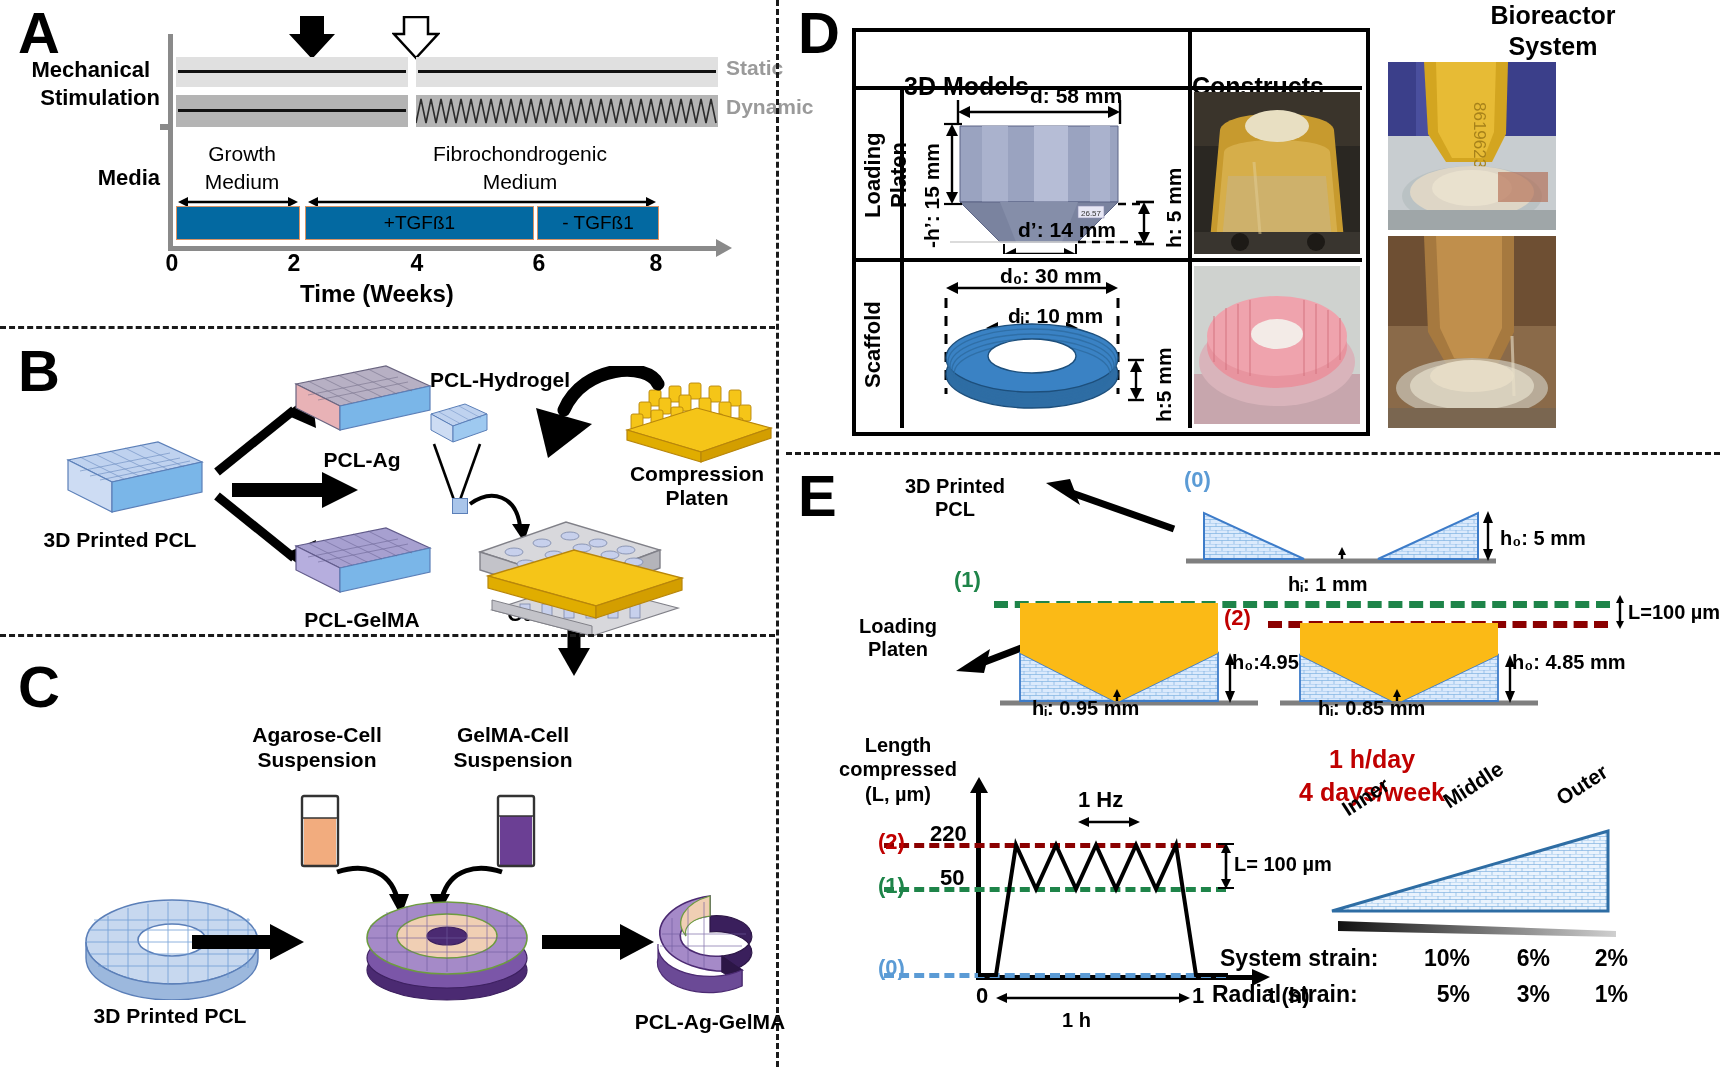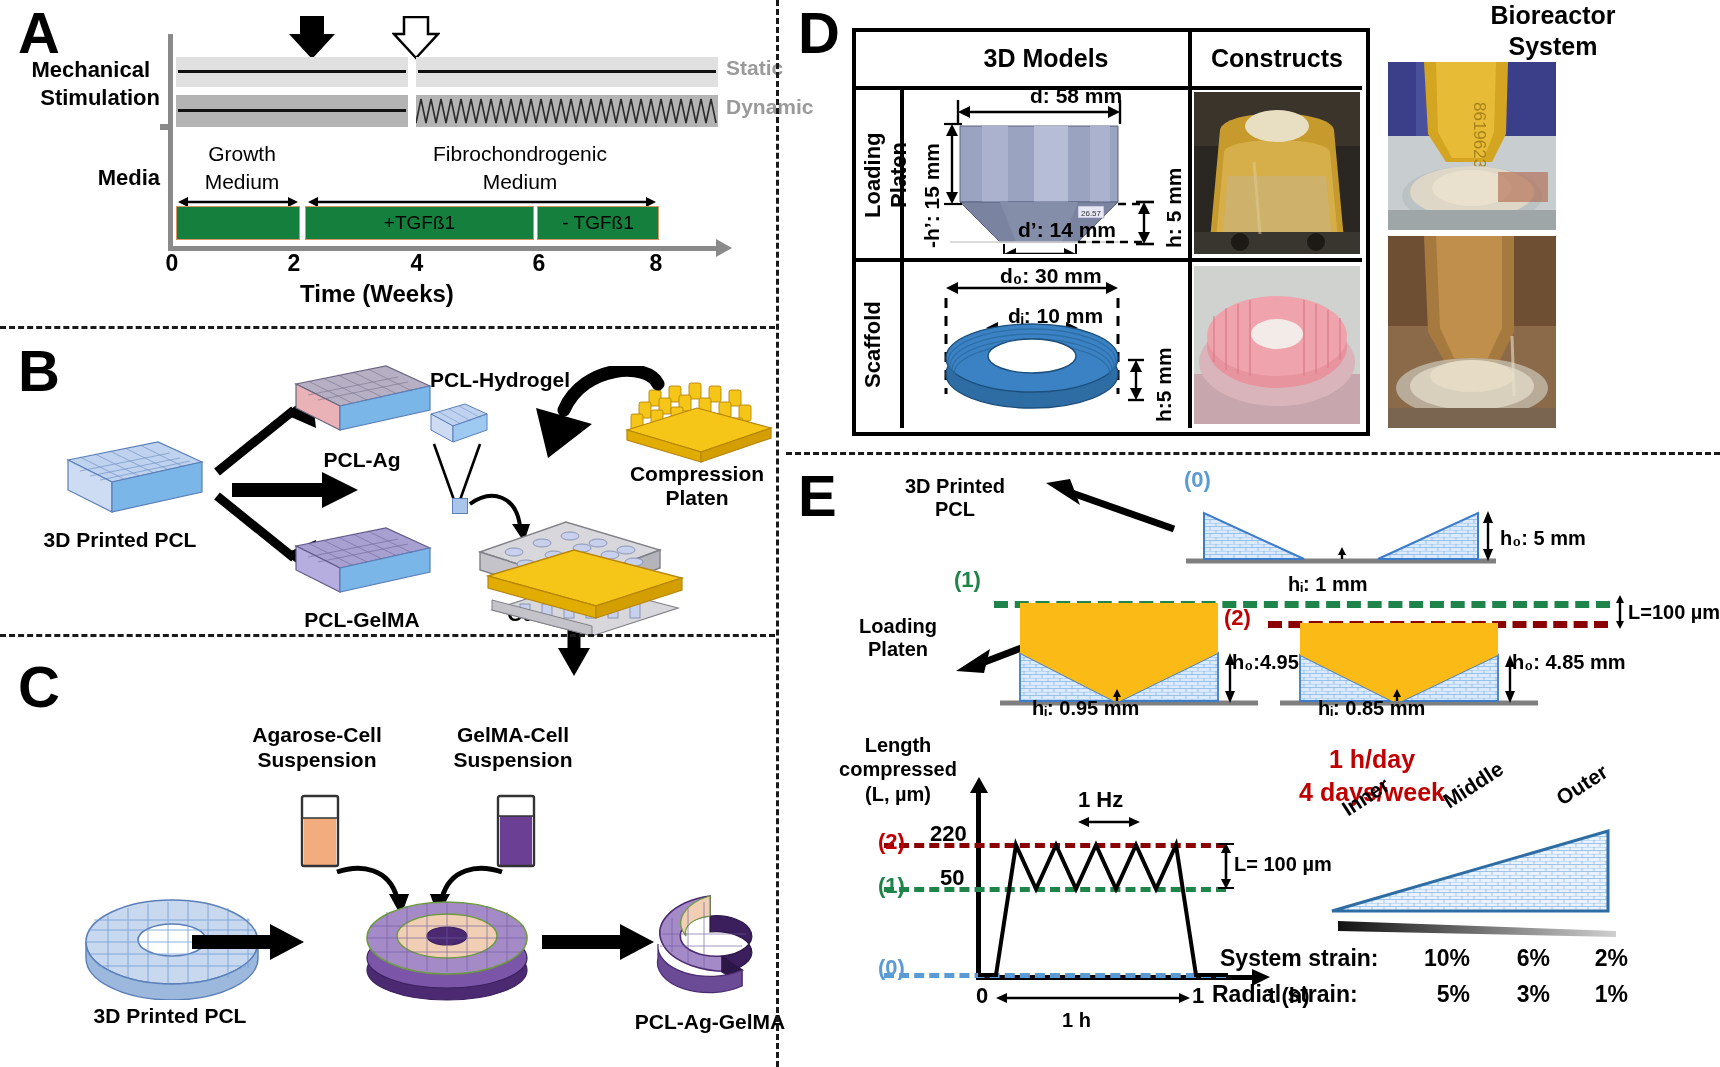--- a/index.html
+++ b/index.html
@@ -12,34 +12,34 @@
 
   
   #panelA{left:0;top:0;width:780px;height:318px;}
   .axisV{position:absolute;background:#8a8a8a;width:5px;}
   .axisH{position:absolute;background:#8a8a8a;height:5px;}
   .staticBar{position:absolute;background:#e0e0e0;}
   .dynBar{position:absolute;background:#b4b4b4;}
   .flatline{position:absolute;background:#111;height:3px;}
   .sidelab{font-weight:bold;font-size:22px;line-height:1.15;text-align:right;}
   .greylab{color:#9a9a9a;font-weight:bold;font-size:21px;}
-  .mediaBox{position:absolute;background:#15803d;border:1px solid #d89365;
+  .mediaBox{position:absolute;background:#0369a1;border:1px solid #d89365;
             display:flex;align-items:center;justify-content:center;
             font-size:19px;font-weight:normal;color:#000;}
   .mlabel{position:absolute;font-size:21px;text-align:center;line-height:1.12;}
   .tick{position:absolute;font-weight:bold;font-size:23px;text-align:center;}
   .axtitle{position:absolute;font-weight:bold;font-size:24px;}
 
   
   .lab{position:absolute;font-weight:bold;font-size:21px;line-height:1.15;text-align:center;}
 
   
   #panelD{left:790px;top:0;width:930px;height:450px;}
   .dtable{position:absolute;border:4px solid #000;background:#fff;}
-  .dhdr{position:absolute;font-weight:bold;font-size:25px;text-align:center;}
+  .dhdr{position:absolute;font-weight:bold;font-size:25px;text-align:left;margin-top:28px;}
   .rowlab{position:absolute;font-weight:bold;font-size:22px;
           writing-mode:vertical-rl;transform:rotate(180deg);
           text-align:center;}
   .photo{position:absolute;overflow:hidden;}
   .dimlab{position:absolute;font-weight:bold;font-size:21px;white-space:nowrap;}
   .dimlabV{position:absolute;font-weight:bold;font-size:21px;white-space:nowrap;
            writing-mode:vertical-rl;transform:rotate(180deg);}
 
   
   #panelE{left:790px;top:455px;width:930px;height:612px;}

